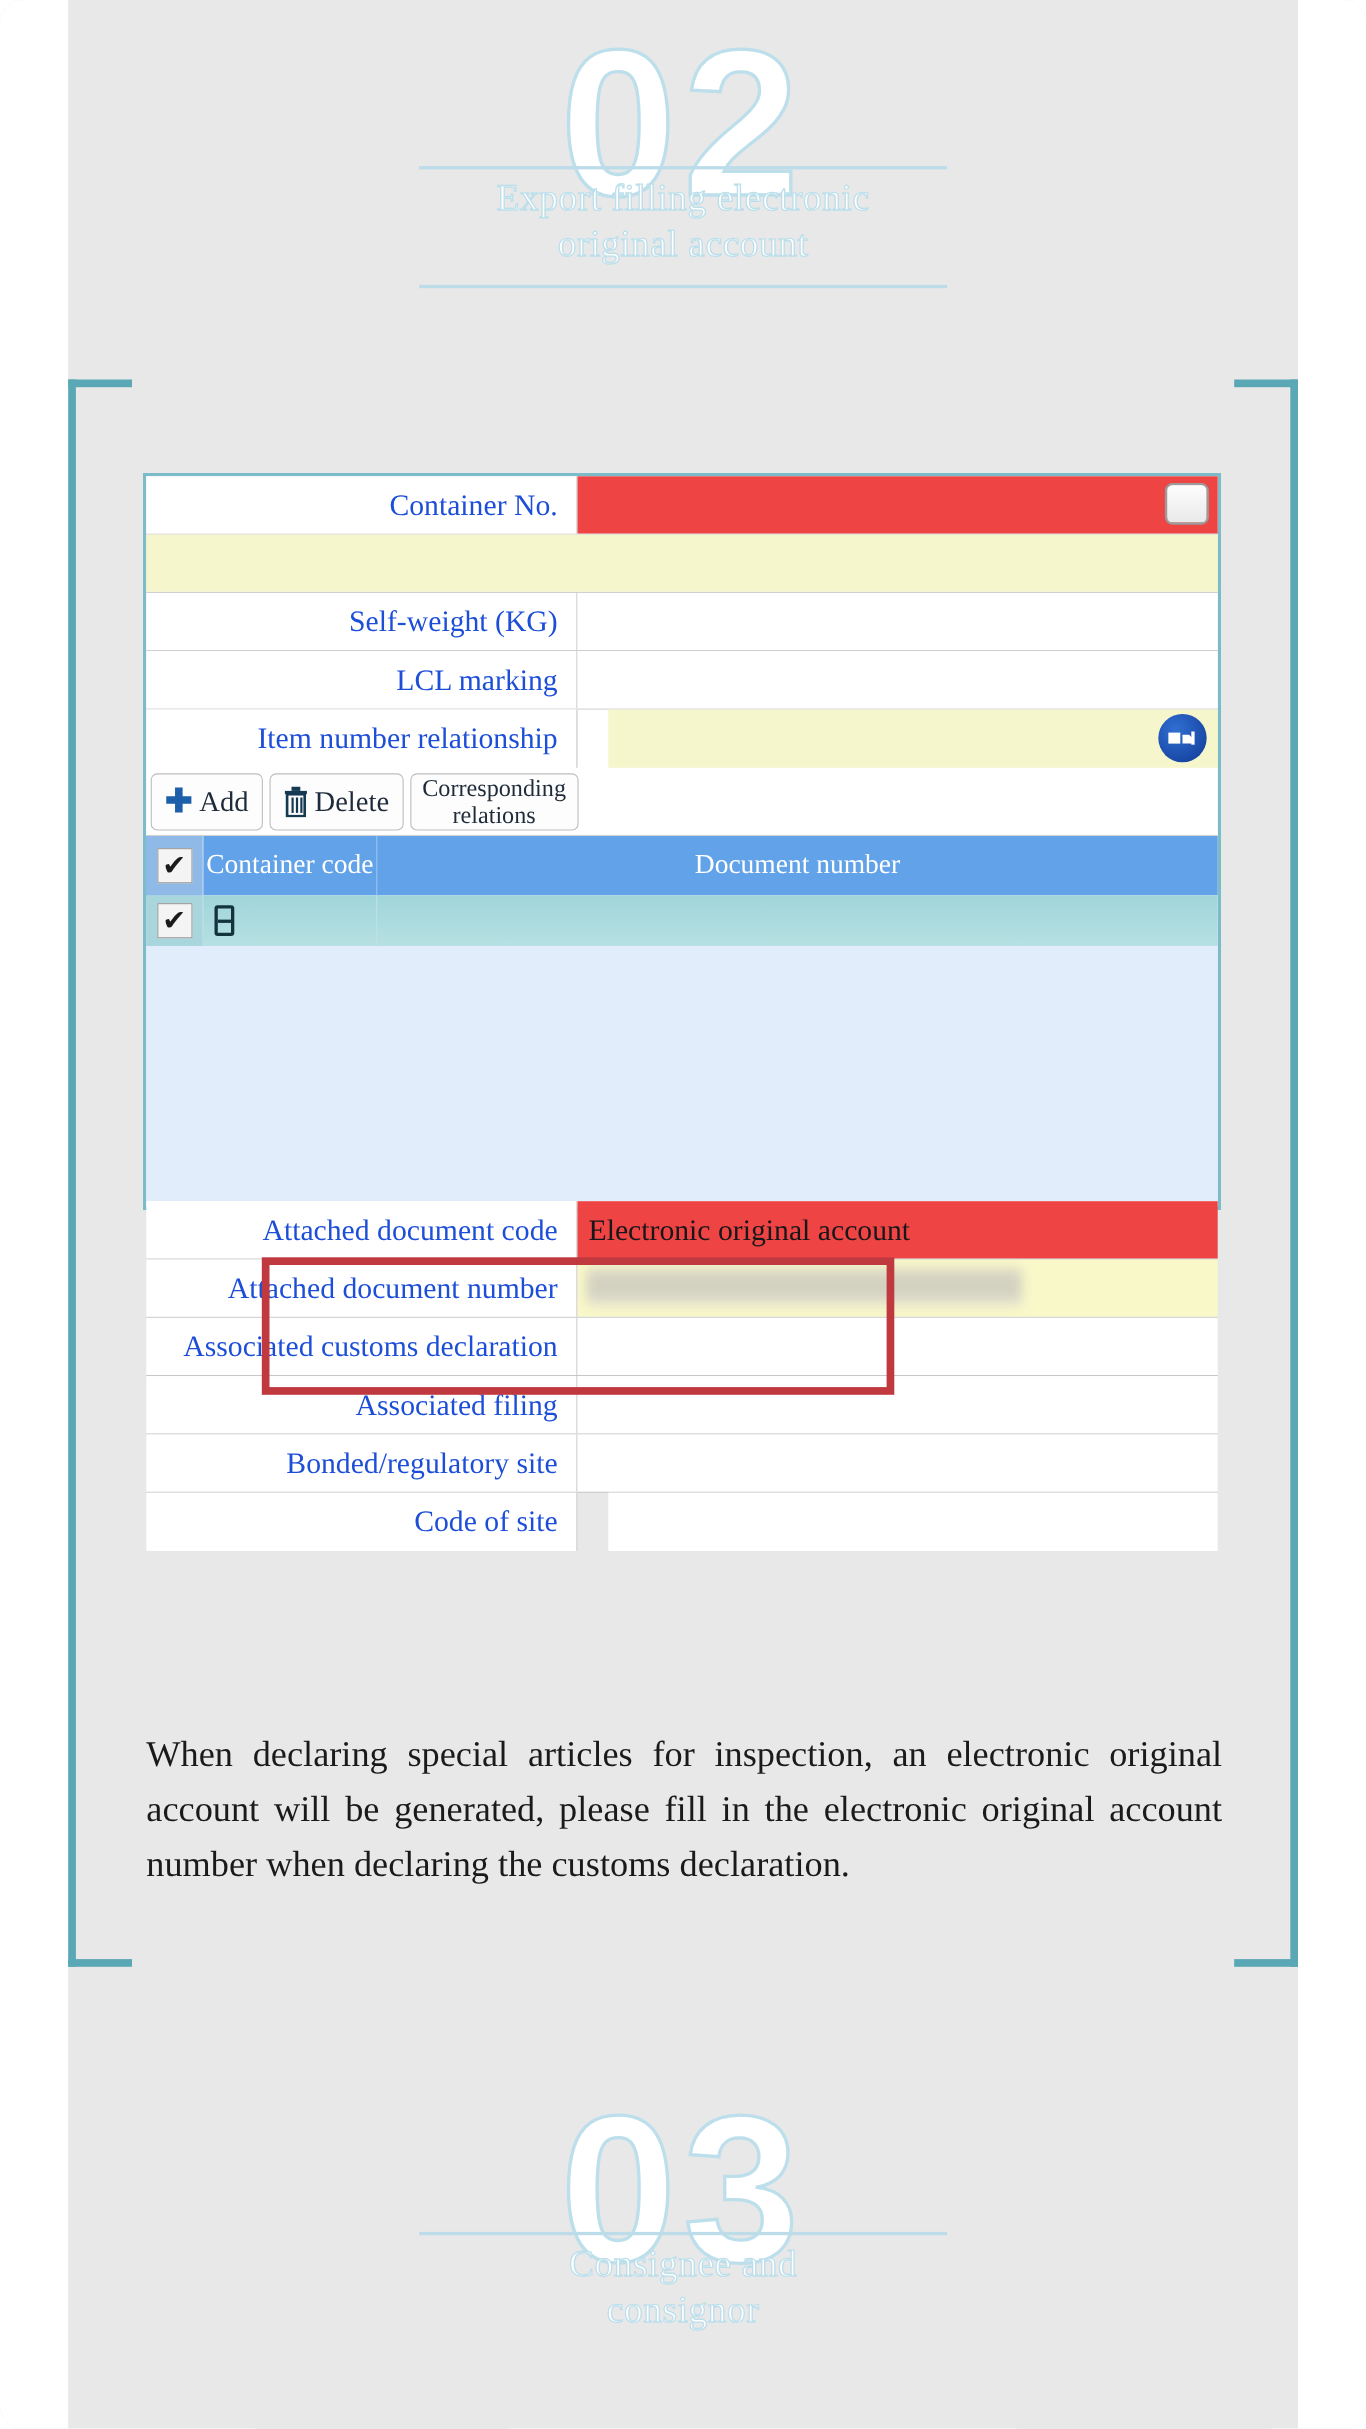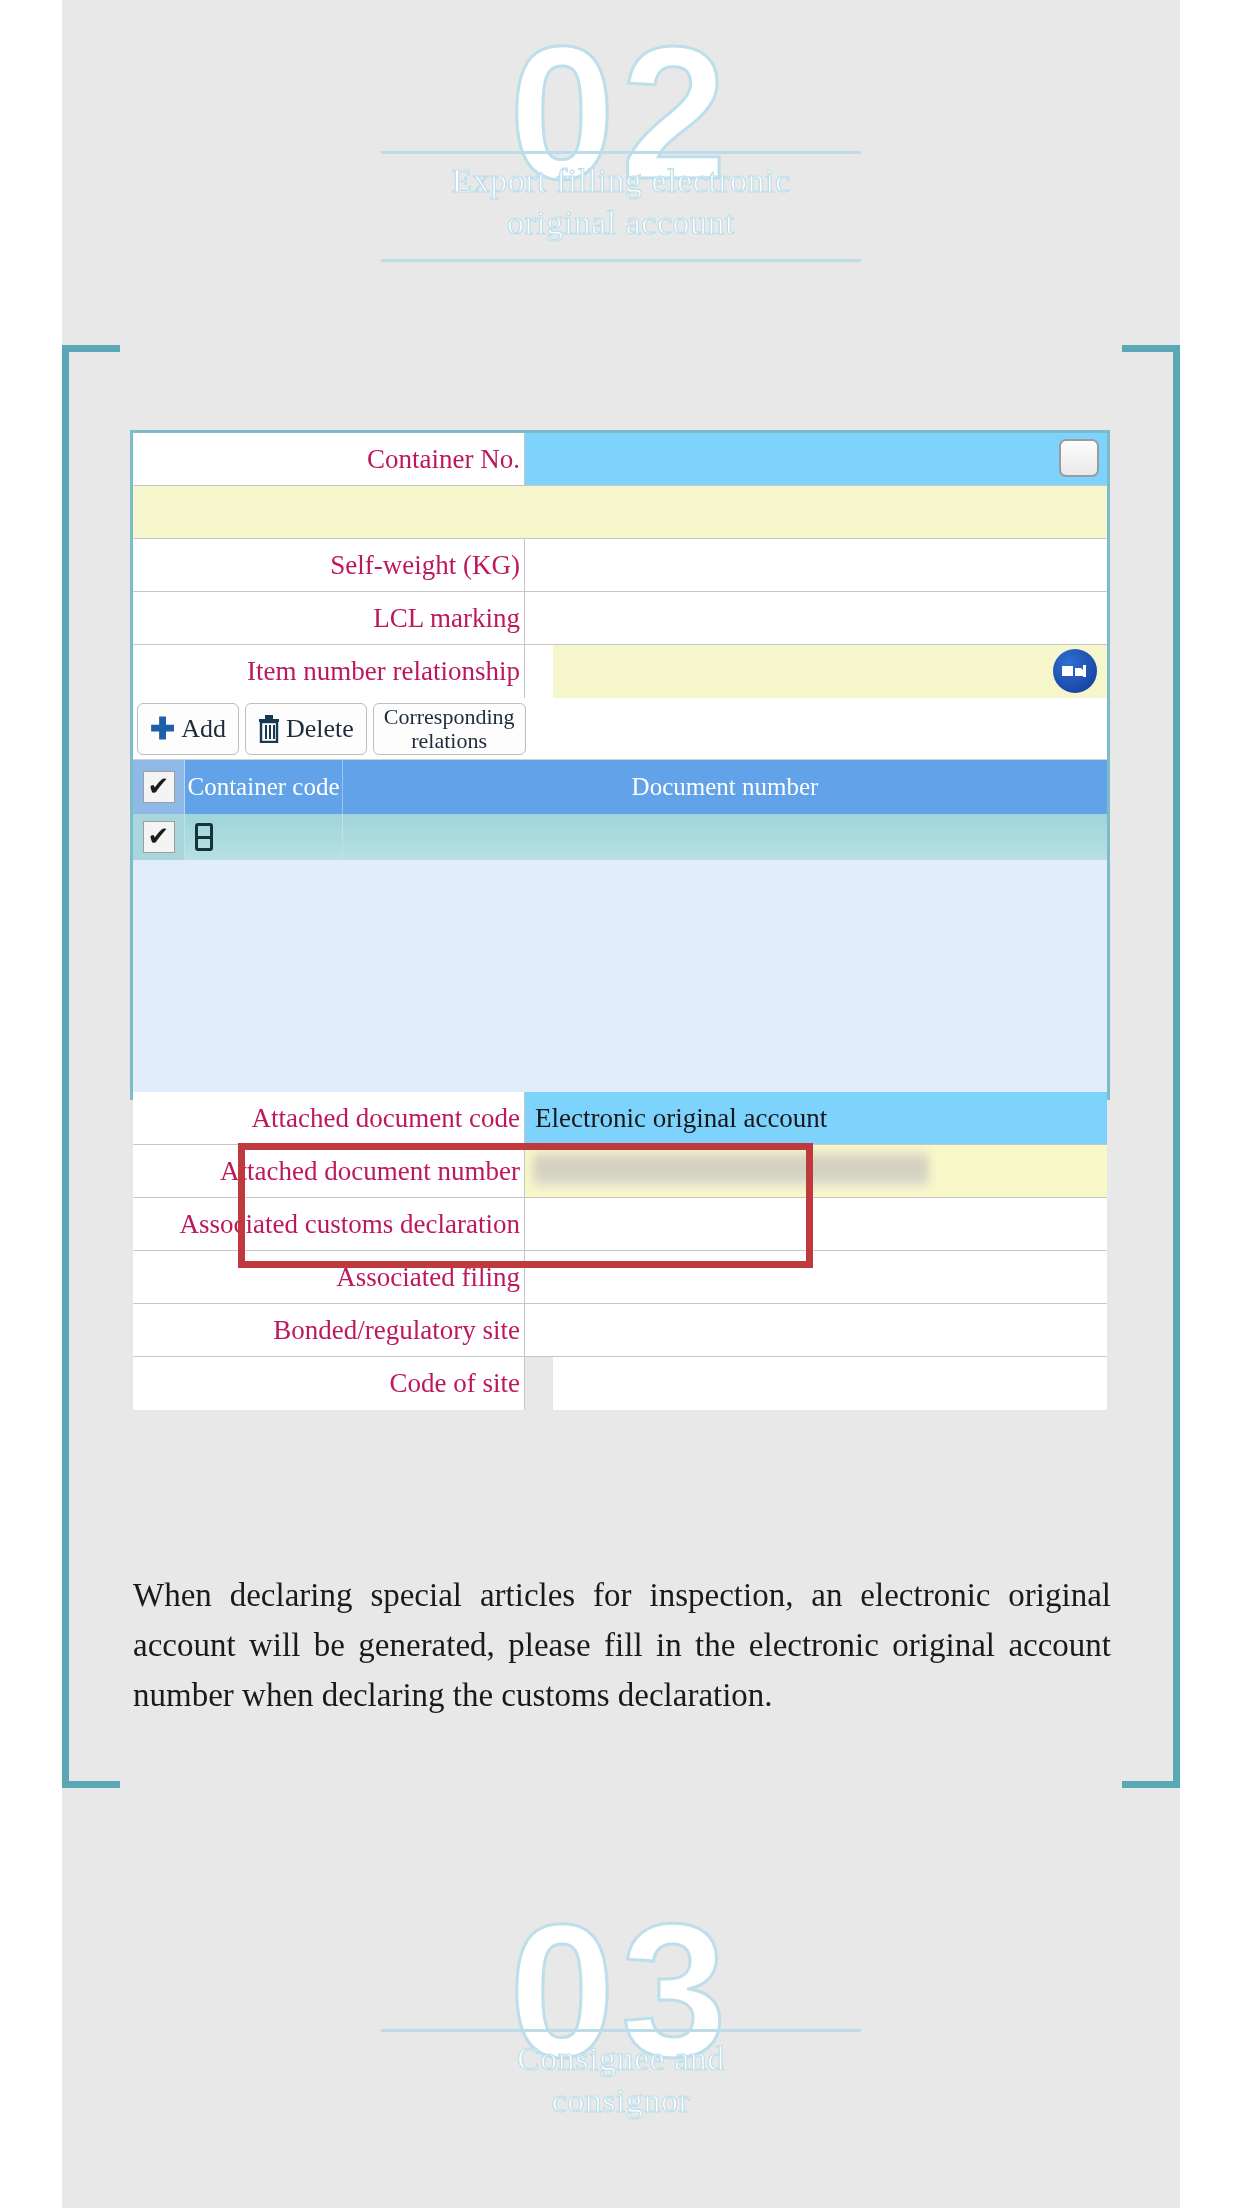--- a/index.html
+++ b/index.html
@@ -101,36 +101,36 @@
   }
   .frow:last-child { border-bottom: none; gap: 28px; }
   .flabel {
     width: 392px;
     flex: 0 0 392px;
     background: #ffffff;
     border-right: 1px solid #c6c6c6;
     display: flex;
     align-items: center;
     justify-content: flex-end;
-    padding-right: 4px;
+    padding-right: 17px;
     font-size: 27px;
-    color: #be185d;
+    color: #1d4ed8;
     white-space: nowrap;
   }
   .fval {
     flex: 1;
     display: flex;
     align-items: center;
     padding-left: 10px;
     font-size: 27px;
     color: #17171a;
     background: #ffffff;
     position: relative;
   }
-  .fval.yellow { background: #7dd3fc; }
+  .fval.yellow { background: #ef4444; }
   .fval.yellow-dim { background: #f6f6cd; }
   .fval.blurred { background: #f8f8c9; }
   .blurblock {
     position: absolute;
     left: 8px; top: 8px;
     width: 68%; height: 34px;
     background: linear-gradient(180deg,#d9d6c6 0%,#cfcdbe 55%,#e4e2d2 100%);
     filter: blur(5px);
     border-radius: 4px;
     opacity: .95;

